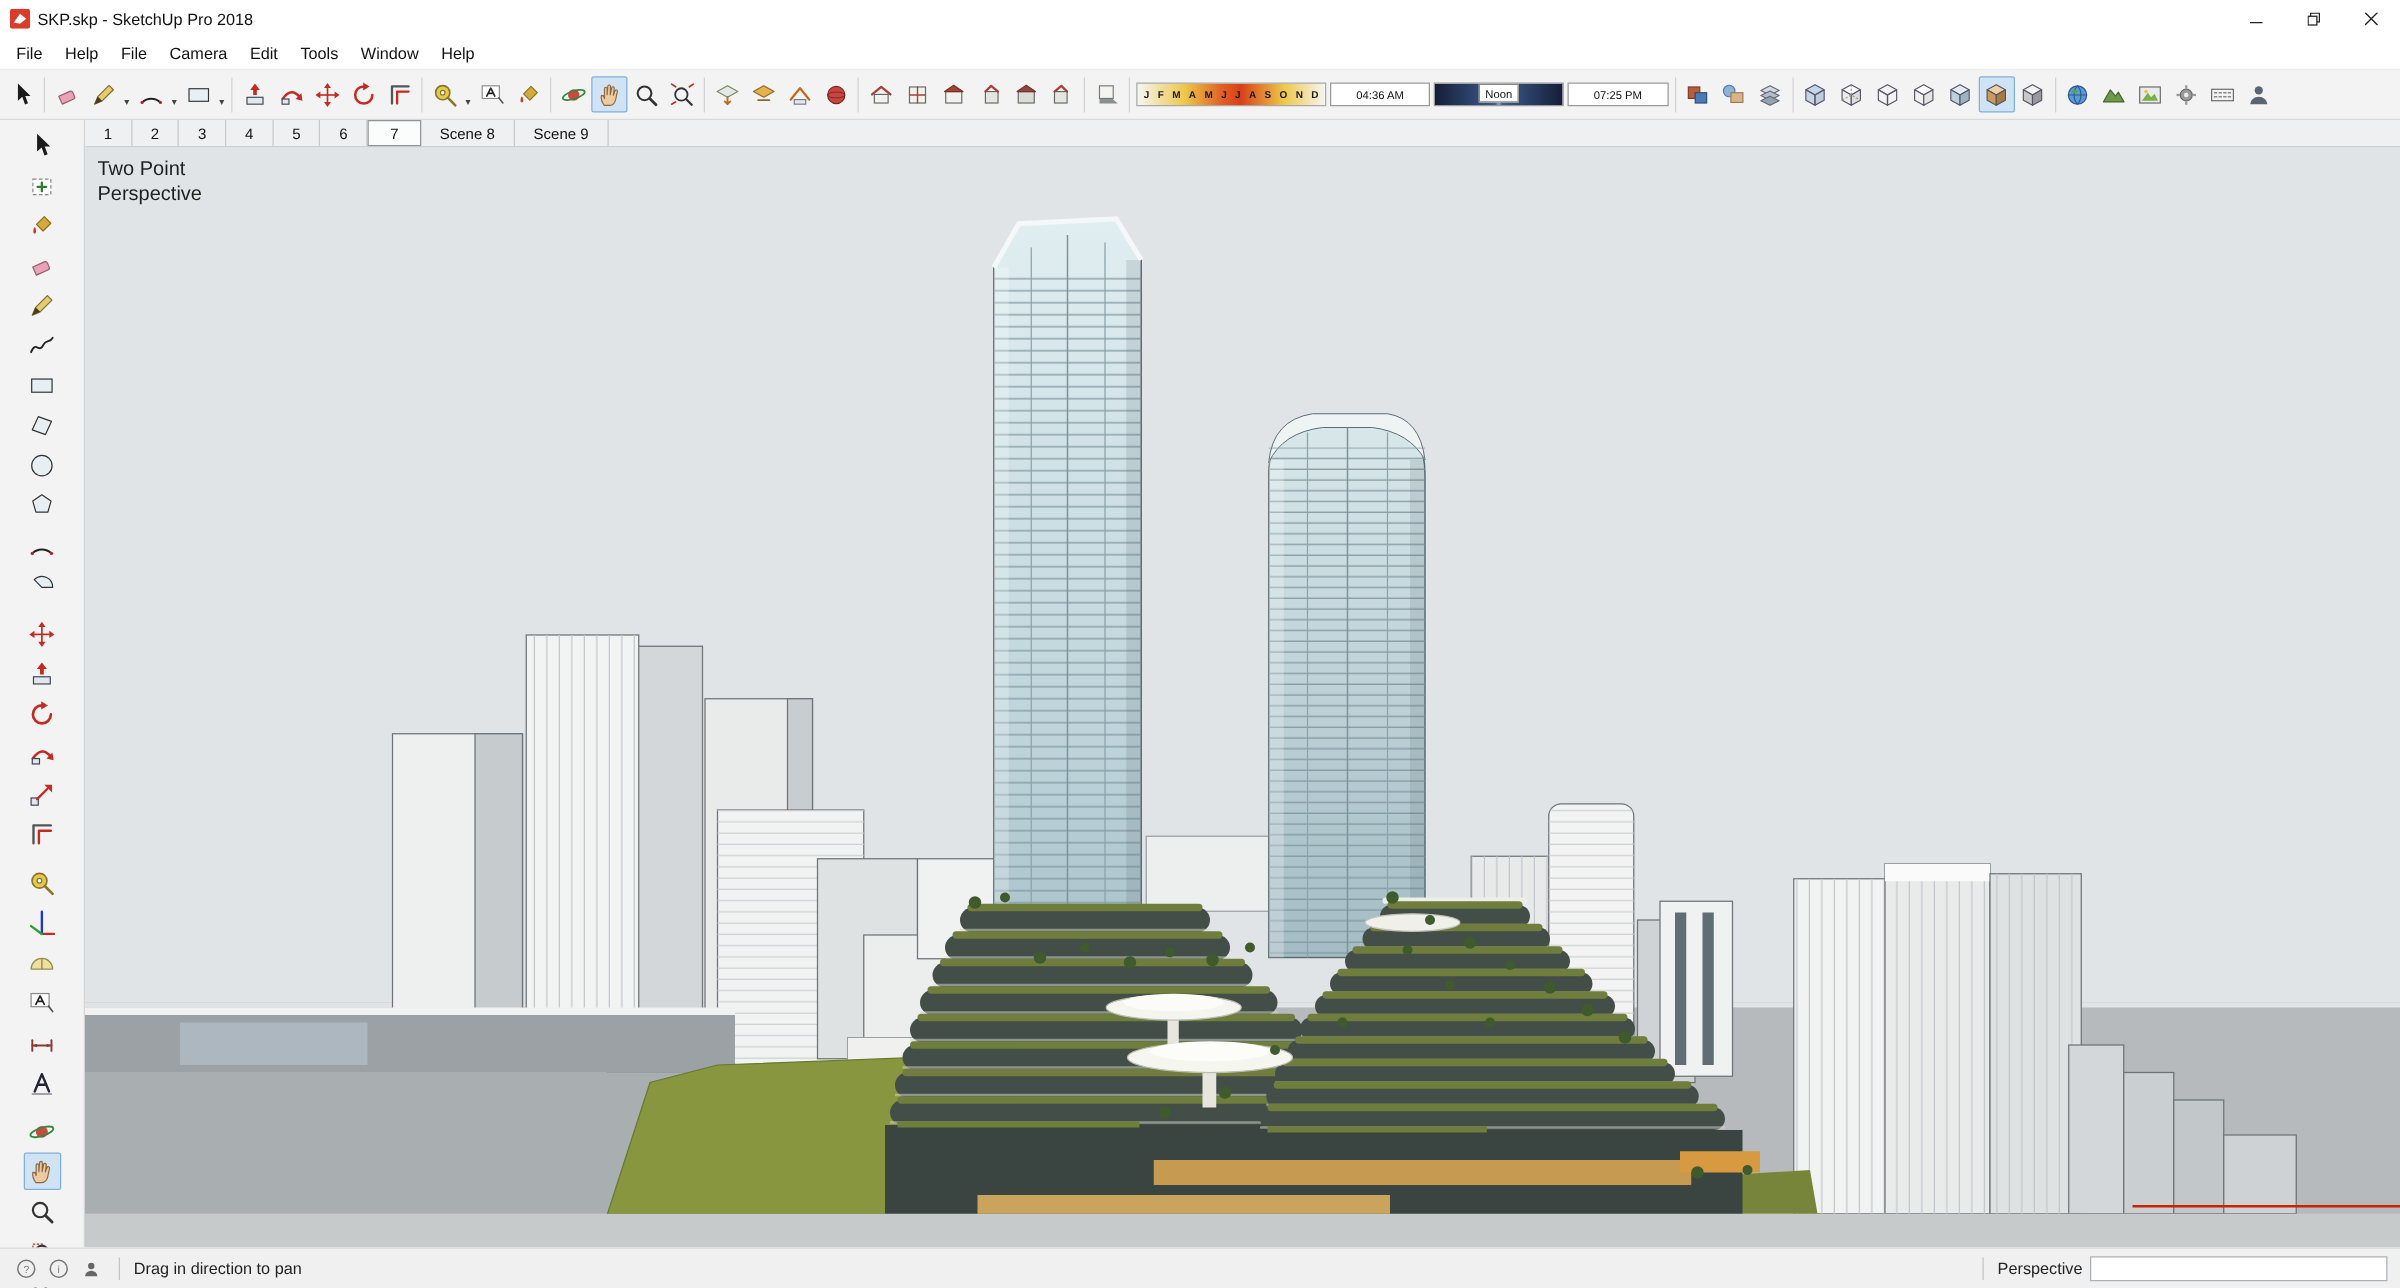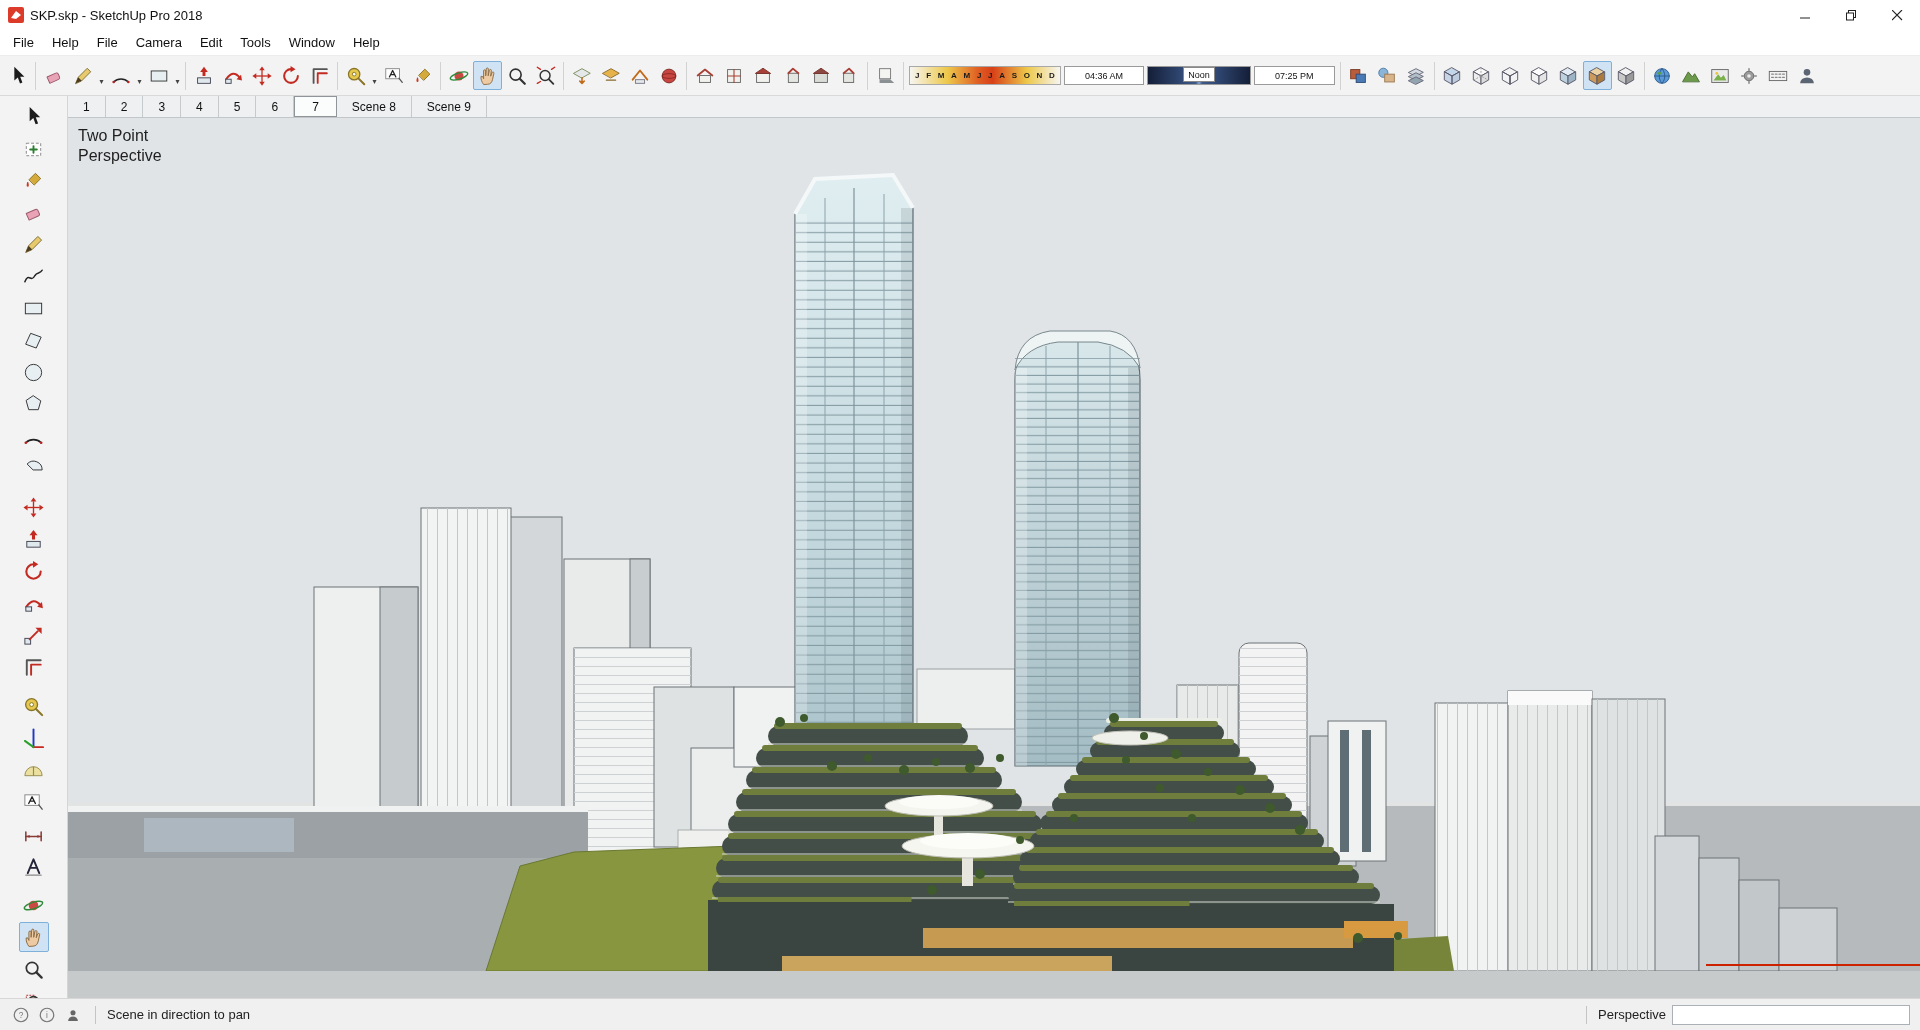--- a/index.html
+++ b/index.html
@@ -872,20 +872,20 @@
           </svg>
         </span>
         <span class="sicon">
           <svg viewBox="0 0 24 24" width="18" height="18">
             <circle cx="12" cy="9" r="3.4" fill="#666"></circle>
             <path d="M5.5 20 A 6.5 6 0 0 1 18.5 20 Z" fill="#666" stroke-linecap="round" stroke-linejoin="round"></path>
           </svg>
         </span>
       </span>
     <span class="ssep"></span>
-    <span>Scene in direction to pan</span>
+    <span>Drag in direction to pan</span>
     <span class="spacer"></span>
     <span class="ssep"></span>
     <span>Perspective</span>
     <input class="minput" value="" style="">
   </div>
 
 </div>
 
 </body></html>

